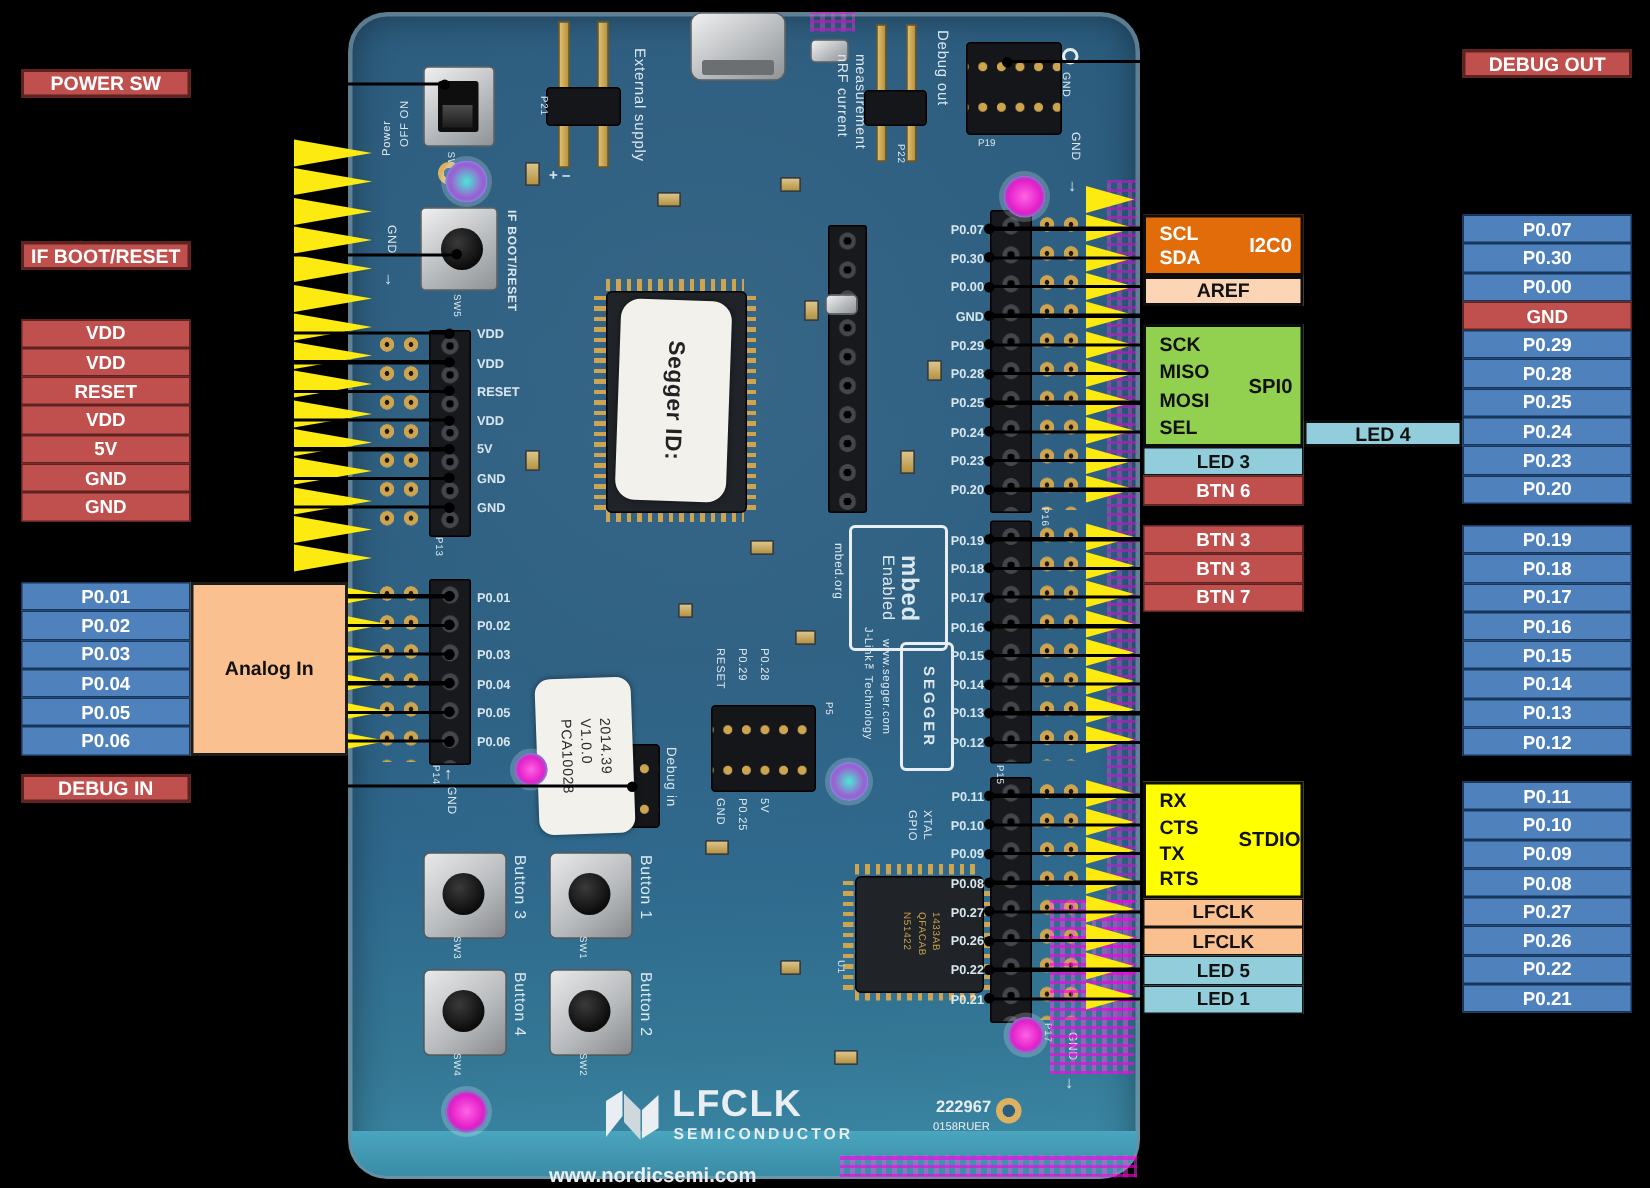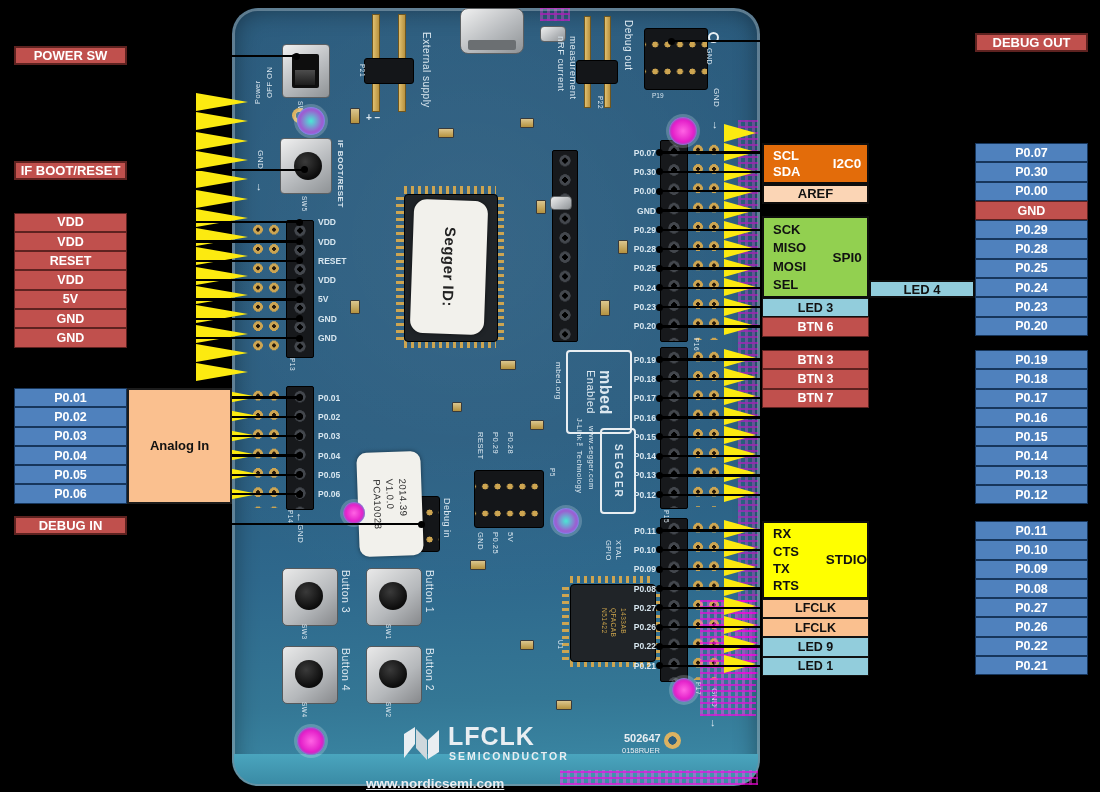--- a/index.html
+++ b/index.html
@@ -309,22 +309,22 @@
   <div class="vtext" style="left:710px;top:688px;height:30px;font-size:8px;">GND</div>
   <div class="arrowglyph" style="left:710px;top:716px;">↓</div>
 
   <svg class="abs" style="left:398px;top:722px;z-index:4;" width="46" height="42" viewBox="0 0 46 42">
     <path d="M6 36 L6 12 L17 5 L17 22 L6 36 Z" fill="#e9eef2"></path>
     <path d="M18 7 L29 18 L29 38 L18 26 Z" fill="#cfd8dd"></path>
     <path d="M30 18 L41 8 L41 30 L30 37 Z" fill="#e9eef2"></path>
   </svg>
   <div class="nordic-big" style="left:448px;top:722px;font-size:25px;letter-spacing:1px;">LFCLK</div>
   <div class="nordic-big" style="left:449px;top:750px;font-size:10.5px;letter-spacing:2px;">SEMICONDUCTOR</div>
-  <div class="nordic-big" style="left:366px;top:776px;font-size:13.5px;text-decoration:underline;">www.nordicsemi.com</div>
-  <div class="nordic-big" style="left:624px;top:732px;font-size:11px;">502647</div>
+  <div class="nordic-big" style="left:366px;top:776px;font-size:13.5px;">www.nordicsemi.com</div>
+  <div class="nordic-big" style="left:624px;top:732px;font-size:11px;">222967</div>
   <div class="nordic-big" style="left:622px;top:746px;font-size:7.5px;font-weight:normal;">0158RUER</div>
   <div class="ghole" style="left:664px;top:732px;width:17px;height:17px;"></div>
 
   <div class="mhole teal" style="left:297px;top:107px;width:28px;height:28px;"></div>
   <div class="mhole" style="left:669px;top:117px;width:28px;height:28px;"></div>
   <div class="mhole" style="left:343px;top:502px;width:22px;height:22px;"></div>
   <div class="mhole teal" style="left:553px;top:508px;width:26px;height:26px;"></div>
   <div class="mhole" style="left:297px;top:727px;width:28px;height:28px;"></div>
   <div class="mhole" style="left:672px;top:678px;width:24px;height:24px;"></div>
 
@@ -418,21 +418,21 @@
         <div class="busrow" data-value="TX">TX</div>
         <div class="busrow" data-value="RTS">RTS</div>
       </div>
     <div class="buslabel">STDIO</div>
   </div>
 
   <div class="rows mix" style="left:762px;top:598.8px;width:107px;">
 
   <div class="prow" data-value="LFCLK">LFCLK</div>
       <div class="prow" data-value="LFCLK">LFCLK</div>
-      <div class="prow" data-value="LED 2">LED 9</div>
+      <div class="prow" data-value="LED 2">LED 5</div>
       <div class="prow" data-value="LED 1">LED 1</div>
     </div>
 
   <div class="lbl red" style="left:975px;top:33px;width:113px;height:19px;">DEBUG OUT</div>
 
   <div class="rows col-blue" style="left:975px;top:143px;width:113px;">
 
   <div class="prow" data-value="P0.07">P0.07</div>
       <div class="prow" data-value="P0.30">P0.30</div>
       <div class="prow" data-value="P0.00">P0.00</div>

